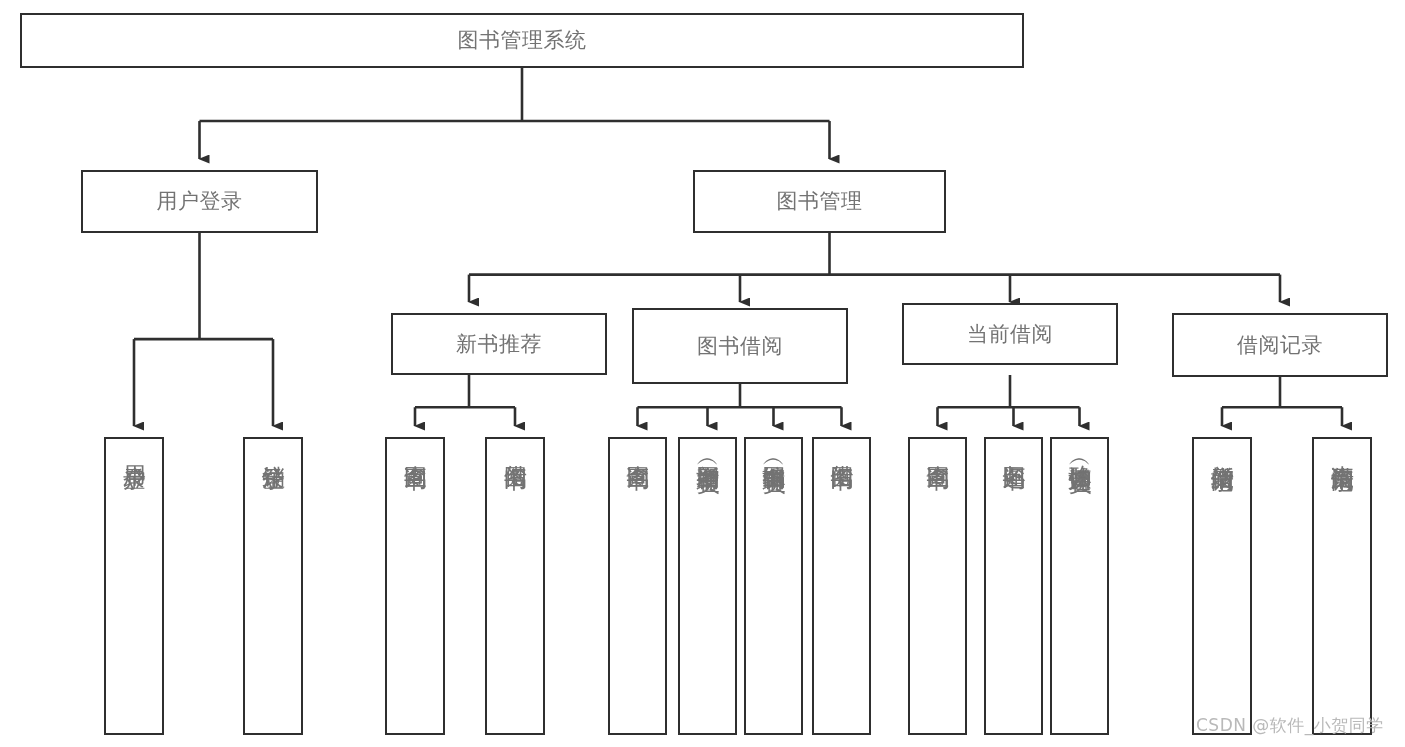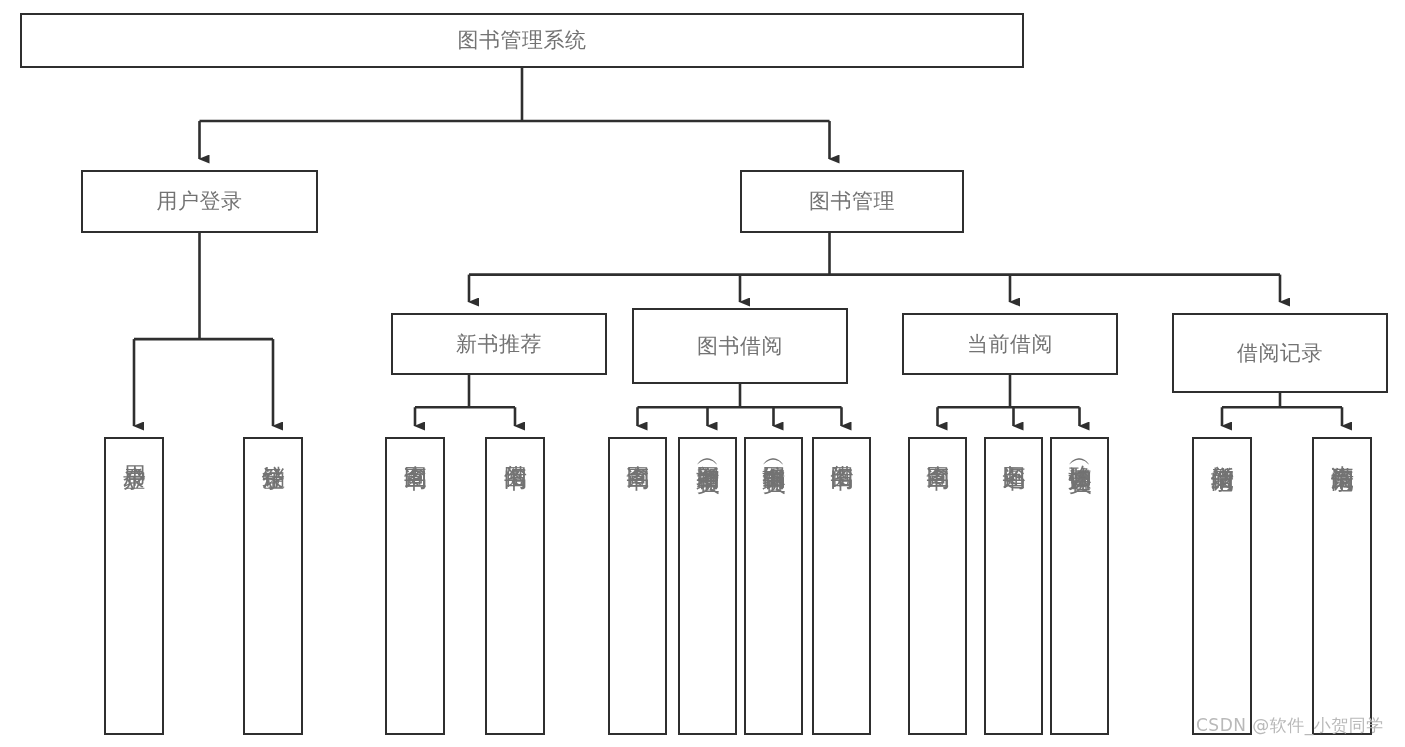--- a/index.html
+++ b/index.html
@@ -101,33 +101,33 @@
       </g>
   </svg>
 
   <div id="nodes-layer">
       <div class="node" style="left: 20px; top: 13px; width: 1004px; height: 55px;">
         <span class="label">图书管理系统</span>
       </div>
       <div class="node" style="left: 81px; top: 170px; width: 237px; height: 63px;">
         <span class="label">用户登录</span>
       </div>
-      <div class="node" style="left: 740px; top: 170px; width: 224px; height: 63px; justify-content: center;">
+      <div class="node" style="left: 693px; top: 170px; width: 253px; height: 63px; justify-content: center;">
         <span class="label">图书管理</span>
       </div>
       <div class="node" style="left: 361px; top: 313px; width: 216px; height: 62px; margin-left: 30px;">
         <span class="label">新书推荐</span>
       </div>
       <div class="node" style="left: 632px; top: 308px; width: 216px; height: 76px;">
         <span class="label">图书借阅</span>
       </div>
-      <div class="node" style="left: 902px; top: 313px; width: 216px; height: 62px;">
+      <div class="node" style="left: 902px; top: 303px; width: 216px; height: 62px;">
         <span class="label">当前借阅</span>
       </div>
-      <div class="node" style="left: 1172px; top: 313px; width: 216px; height: 80px;">
+      <div class="node" style="left: 1172px; top: 313px; width: 216px; height: 64px;">
         <span class="label">借阅记录</span>
       </div>
       <div class="node vertical" style="left: 104px; top: 437px; width: 60px; height: 298px; align-items: flex-start; padding-top: 8px;">
         <span class="label">用户登录</span>
       </div>
       <div class="node vertical" style="left: 243px; top: 437px; width: 60px; height: 298px; align-items: flex-start; padding-top: 8px;">
         <span class="label">注销登录</span>
       </div>
       <div class="node vertical" style="left: 385px; top: 437px; width: 60px; height: 298px; align-items: flex-start; padding-top: 8px;">
         <span class="label">查询图书</span>

